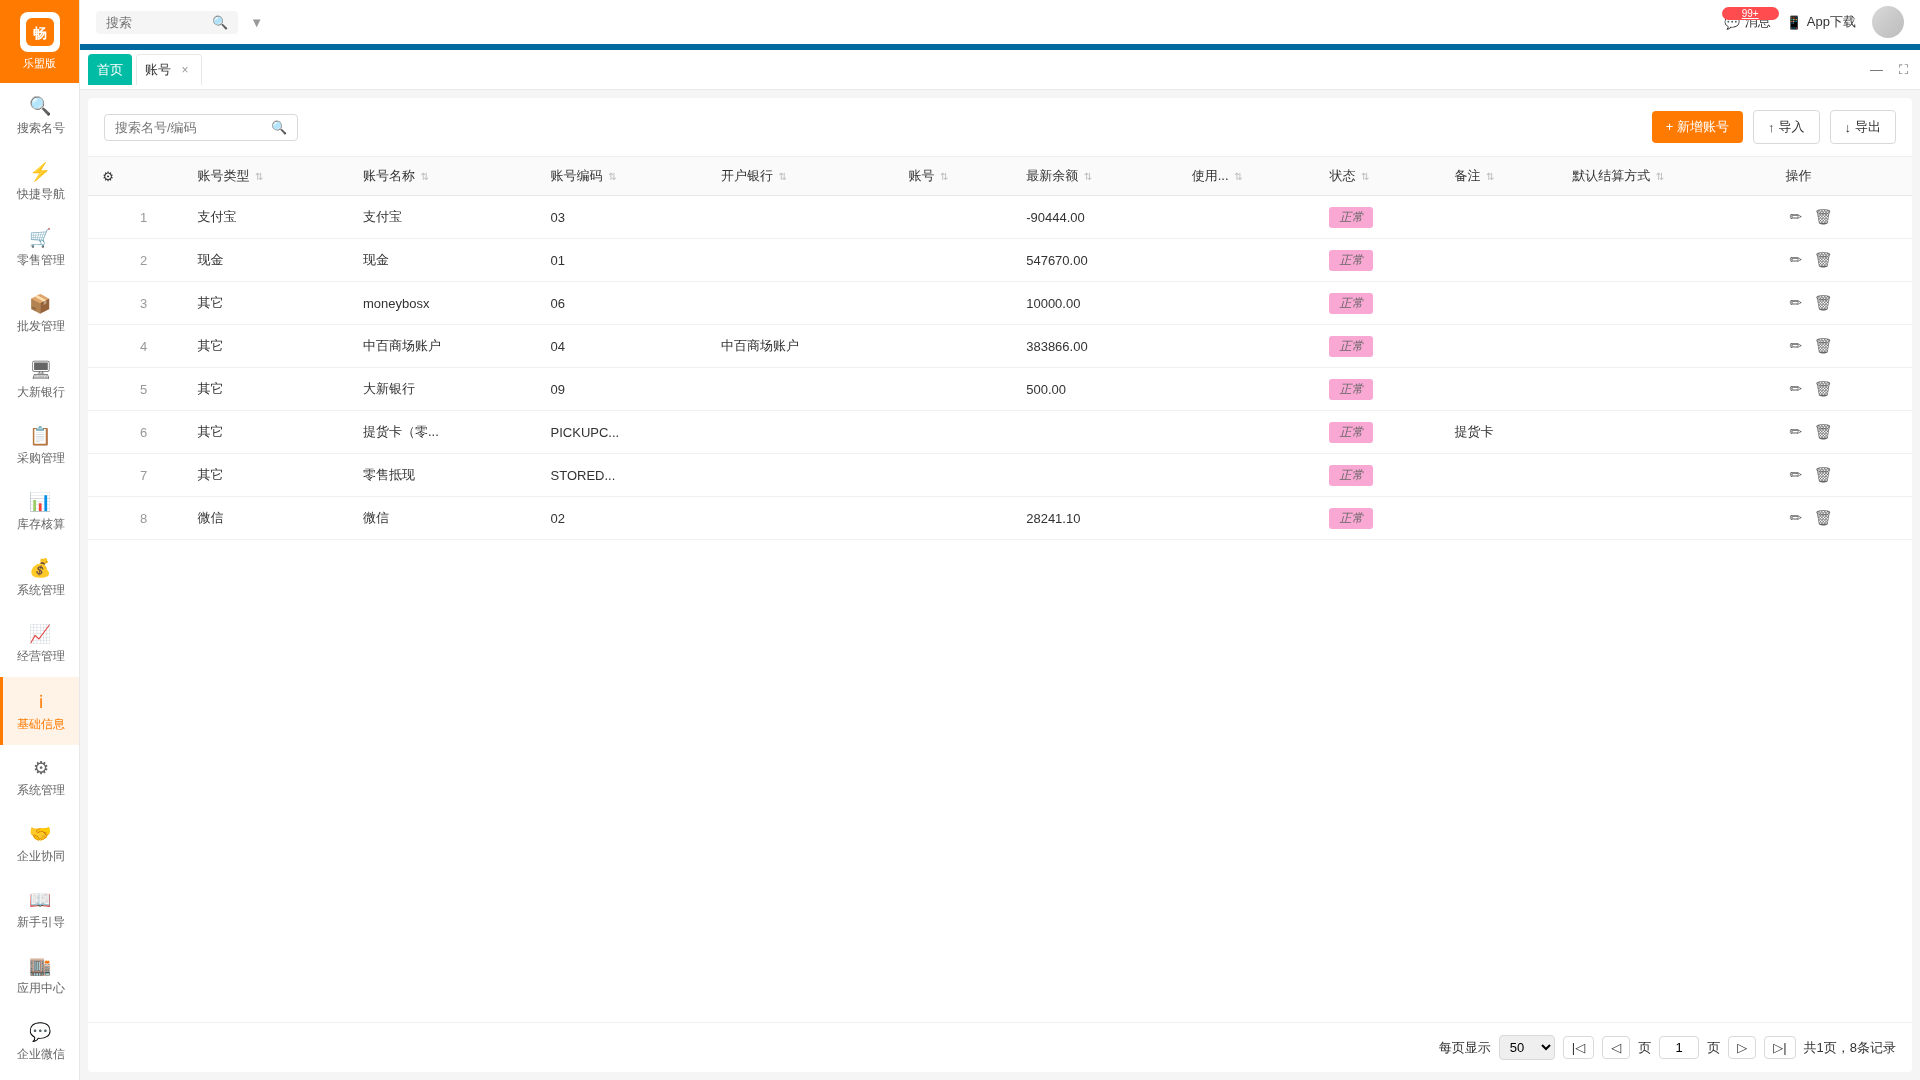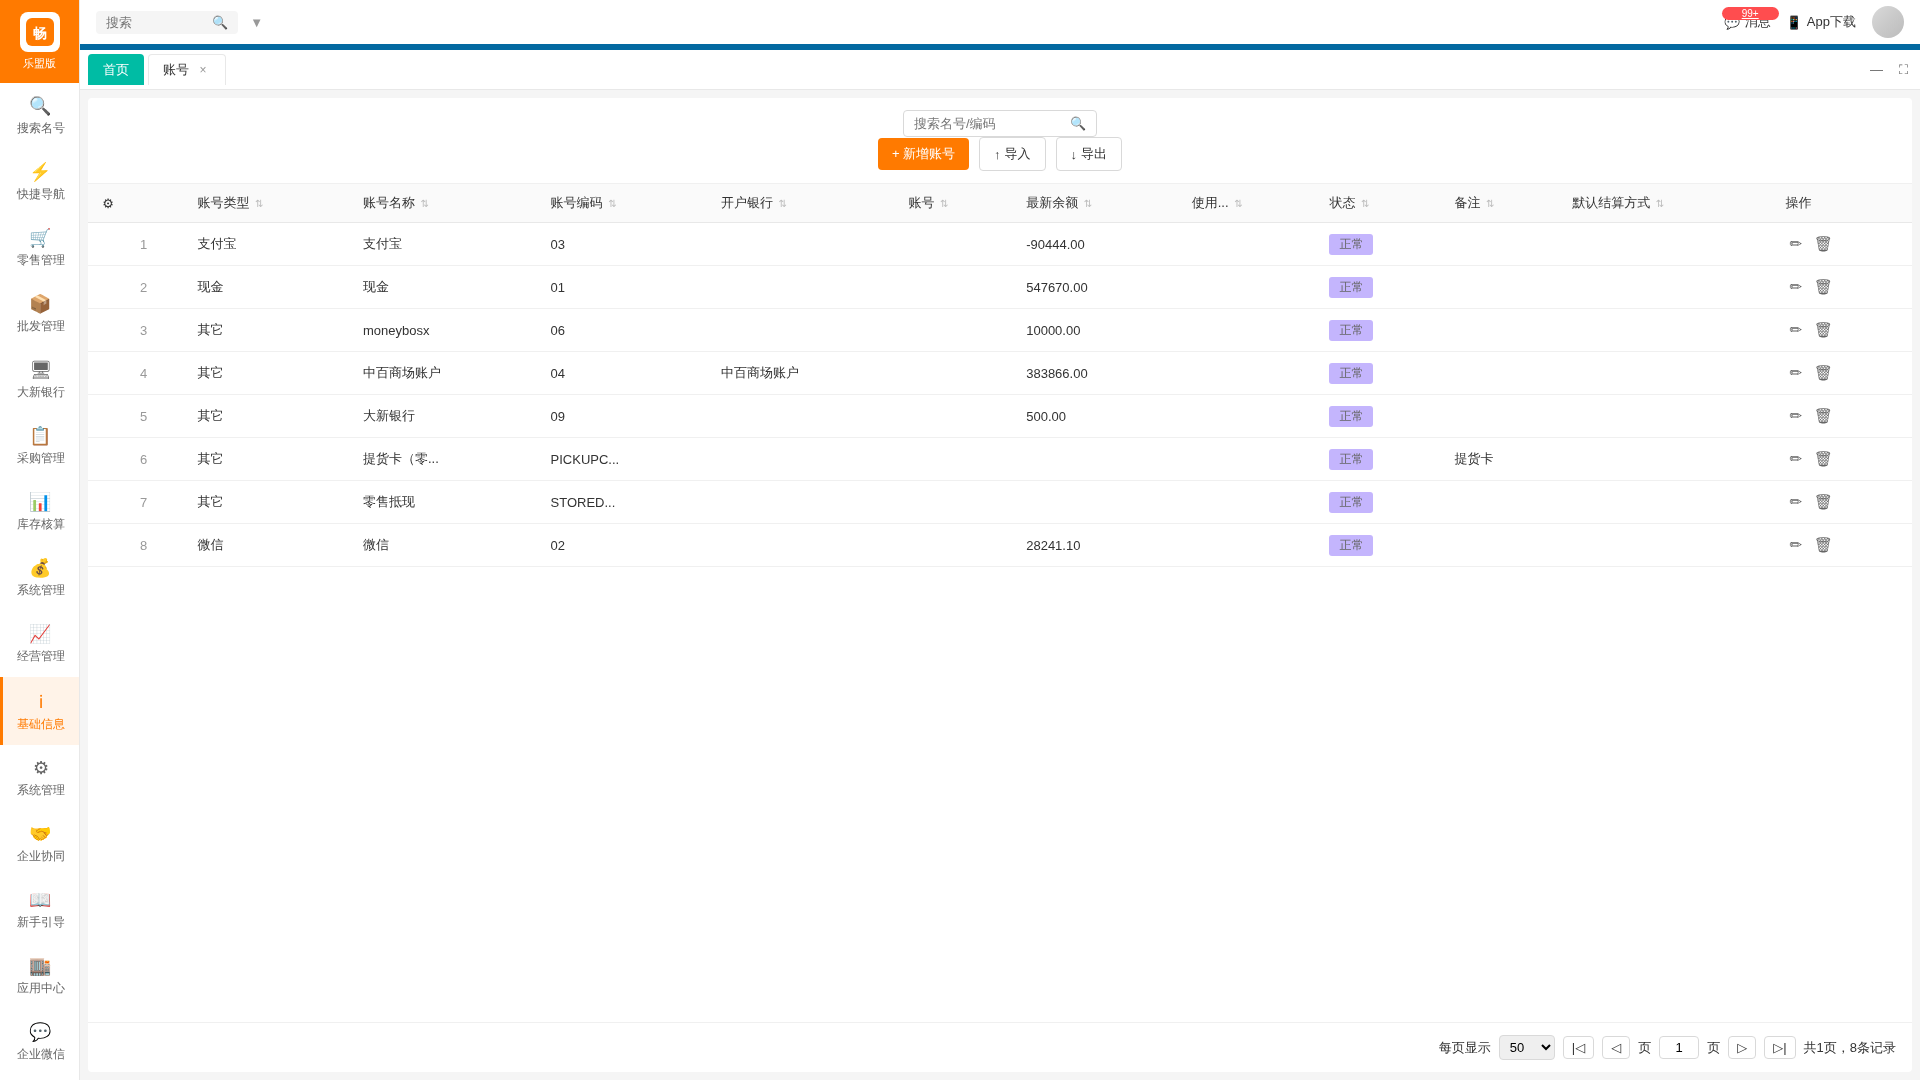--- a/index.html
+++ b/index.html
@@ -135,21 +135,21 @@
       display: flex;
       align-items: center;
       padding: 0 8px;
       border-bottom: 1px solid #e8e8e8;
       flex-shrink: 0;
       gap: 4px;
     }
     .tab {
       display: flex;
       align-items: center;
-      padding: 6px 14px;
+      padding: 6px 8px;
       border-radius: 4px 4px 0 0;
       cursor: pointer;
       font-size: 13px;
       color: #333;
       gap: 6px;
       border: 1px solid transparent;
       border-bottom: none;
     }
     .tab.home {
       background: #00bca4;
@@ -187,21 +187,20 @@
     }
 
     
     .content-toolbar {
       display: flex;
       align-items: center;
       justify-content: space-between;
       padding: 12px 16px;
       border-bottom: 1px solid #f0f0f0;
       flex-shrink: 0;
-      flex-direction: column;
     }
     .search-box {
       display: flex;
       align-items: center;
       border: 1px solid #d9d9d9;
       border-radius: 4px;
       padding: 5px 10px;
       gap: 6px;
       background: #fff;
     }
@@ -270,21 +269,21 @@
       white-space: nowrap;
     }
     .status-badge {
       display: inline-block;
       padding: 2px 10px;
       border-radius: 3px;
       font-size: 12px;
       background: #f0f0f0;
       color: #666;
     }
-    .status-normal { background: #c4b5fd; color: #666; }
+    .status-normal { background: #f9a8d4; color: #666; font-style: italic; }
     .action-btn {
       background: none;
       border: none;
       cursor: pointer;
       color: #666;
       font-size: 15px;
       padding: 2px 4px;
     }
 
     

